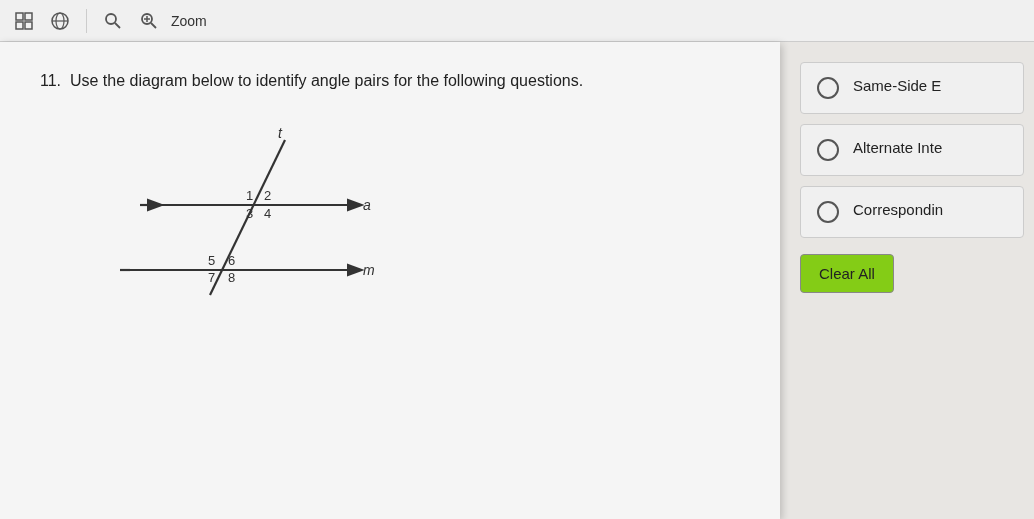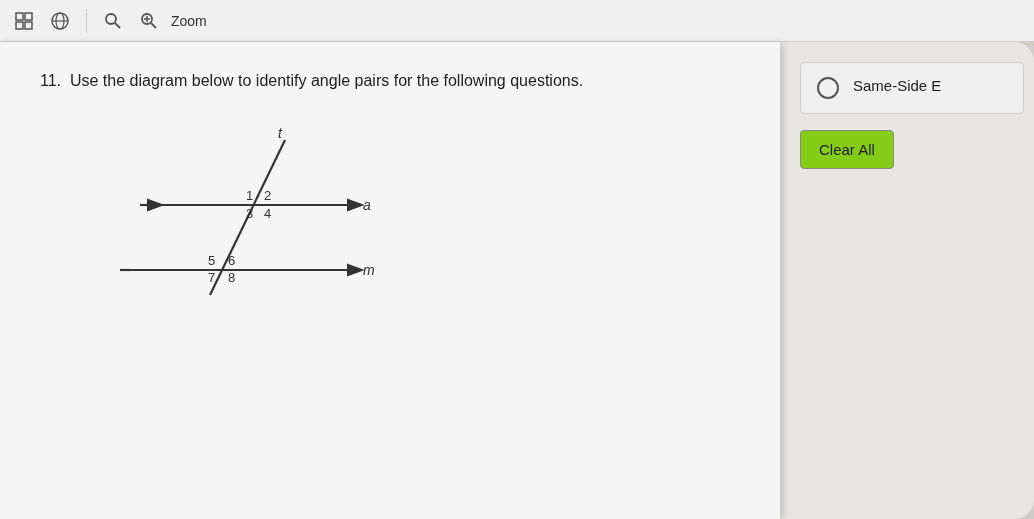--- a/index.html
+++ b/index.html
@@ -48,21 +48,20 @@
       font-weight: normal;
     }
 
     
     .main-content {
       flex: 1;
       background: #e8e6e3;
       display: flex;
       align-items: flex-start;
       padding: 0;
-      border-radius: 20px;
     }
 
     
     .page {
       background: #f5f5f5;
       width: 780px;
       min-height: 477px;
       margin: 0;
       padding: 30px 40px;
       position: relative;
@@ -219,17 +218,25 @@
     </div>
   </div>
 
   <div class="right-panel">
 
     <div class="answer-option">
       <div class="radio-circle"></div>
       <span class="option-label">Same-Side E</span>
     </div>
 
-
+    <div class="answer-option">
+      <div class="radio-circle"></div>
+      <span class="option-label">Alternate Inte</span>
+    </div>
+
+    <div class="answer-option">
+      <div class="radio-circle"></div>
+      <span class="option-label">Correspondin</span>
+    </div>
 
     <button class="clear-all-btn">Clear All</button>
   </div>
 </div>
 
 </body></html>

